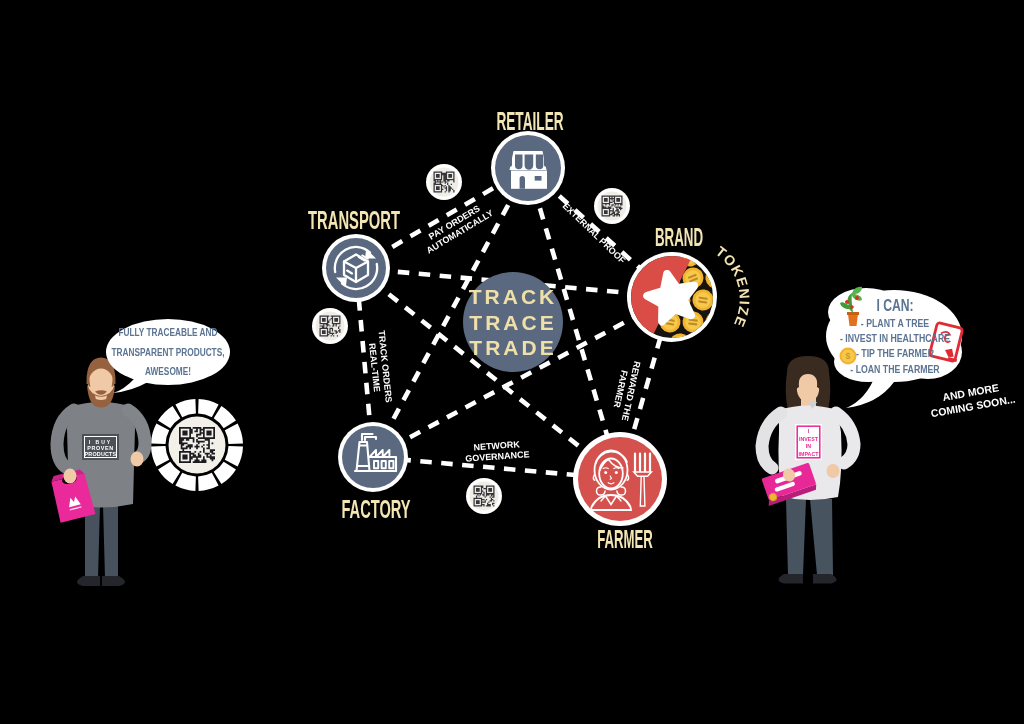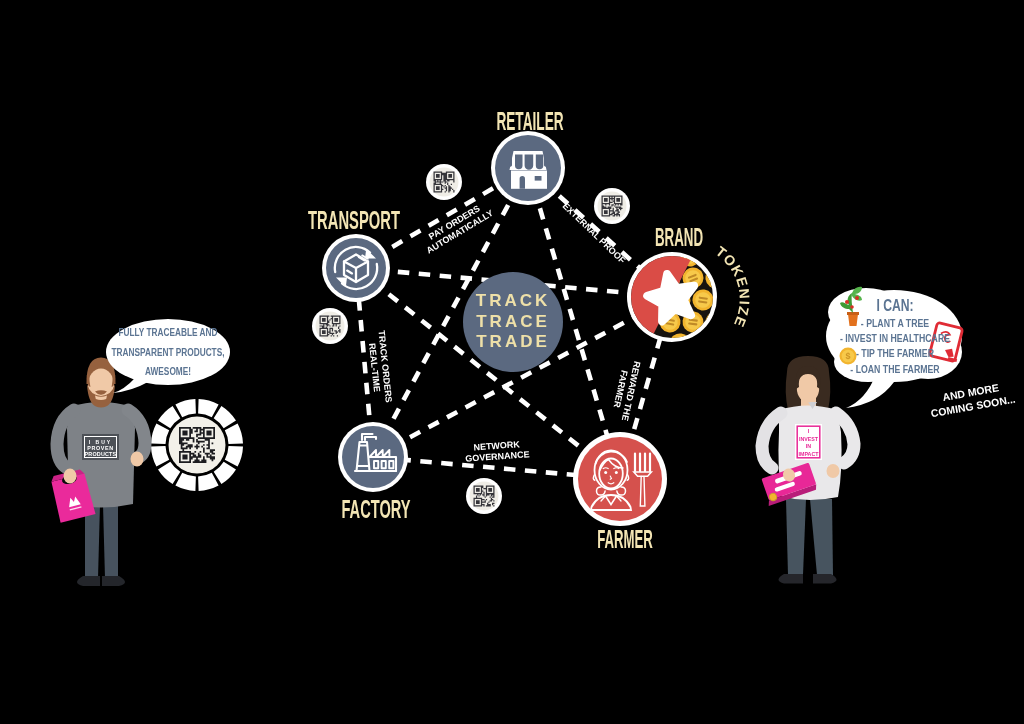--- a/index.html
+++ b/index.html
@@ -346,14 +346,14 @@
 <g transform="translate(972,400) rotate(-10)" font-family="Liberation Sans" font-size="10.5" font-weight="bold" fill="#fff" text-anchor="middle">
 <text y="-4">AND MORE</text>
       <text y="10">COMING SOON...</text>
     </g>
 </svg>
 <div class="lbl" style="left:529.5px;top:121px;transform:translate(-50%,-50%) scaleX(0.545);font-size:25px">RETAILER</div>
 <div class="lbl" style="left:354px;top:220px;transform:translate(-50%,-50%) scaleX(0.59);font-size:25px">TRANSPORT</div>
 <div class="lbl" style="left:679px;top:237px;transform:translate(-50%,-50%) scaleX(0.533);font-size:25px">BRAND</div>
 <div class="lbl" style="left:376px;top:509px;transform:translate(-50%,-50%) scaleX(0.585);font-size:25px">FACTORY</div>
 <div class="lbl" style="left:625px;top:539px;transform:translate(-50%,-50%) scaleX(0.528);font-size:25px">FARMER</div>
-<div style="position:absolute;left:513px;top:322px;transform:translate(-50%,-50%);color:#eee0a8;font-size:17px;letter-spacing:3px;text-align:center;line-height:1.22;font-weight:bold">TRACK<br>TRACE<br>TRADE</div>
+<div style="position:absolute;left:513px;top:322px;transform:translate(-50%,-50%);color:#eee0a8;font-size:21px;letter-spacing:3px;text-align:center;line-height:1.22;font-weight:bold">TRACK<br>TRACE<br>TRADE</div>
 <div class="bt" style="position:absolute;left:168px;top:352px;transform:translate(-50%,-50%) scaleX(.72);font-size:11.5px;line-height:1.7;white-space:nowrap">FULLY TRACEABLE AND<br>TRANSPARENT PRODUCTS,<br>AWESOME!</div>
 <div class="bt" style="position:absolute;left:895px;top:336px;transform:translate(-50%,-50%) scaleX(.76);font-size:11.5px;line-height:1.32;white-space:nowrap"><span style="font-size:16px">I CAN:</span><br>- PLANT A TREE<br>- INVEST IN HEALTHCARE<br>- TIP THE FARMER<br>- LOAN THE FARMER</div>
 </body></html>

